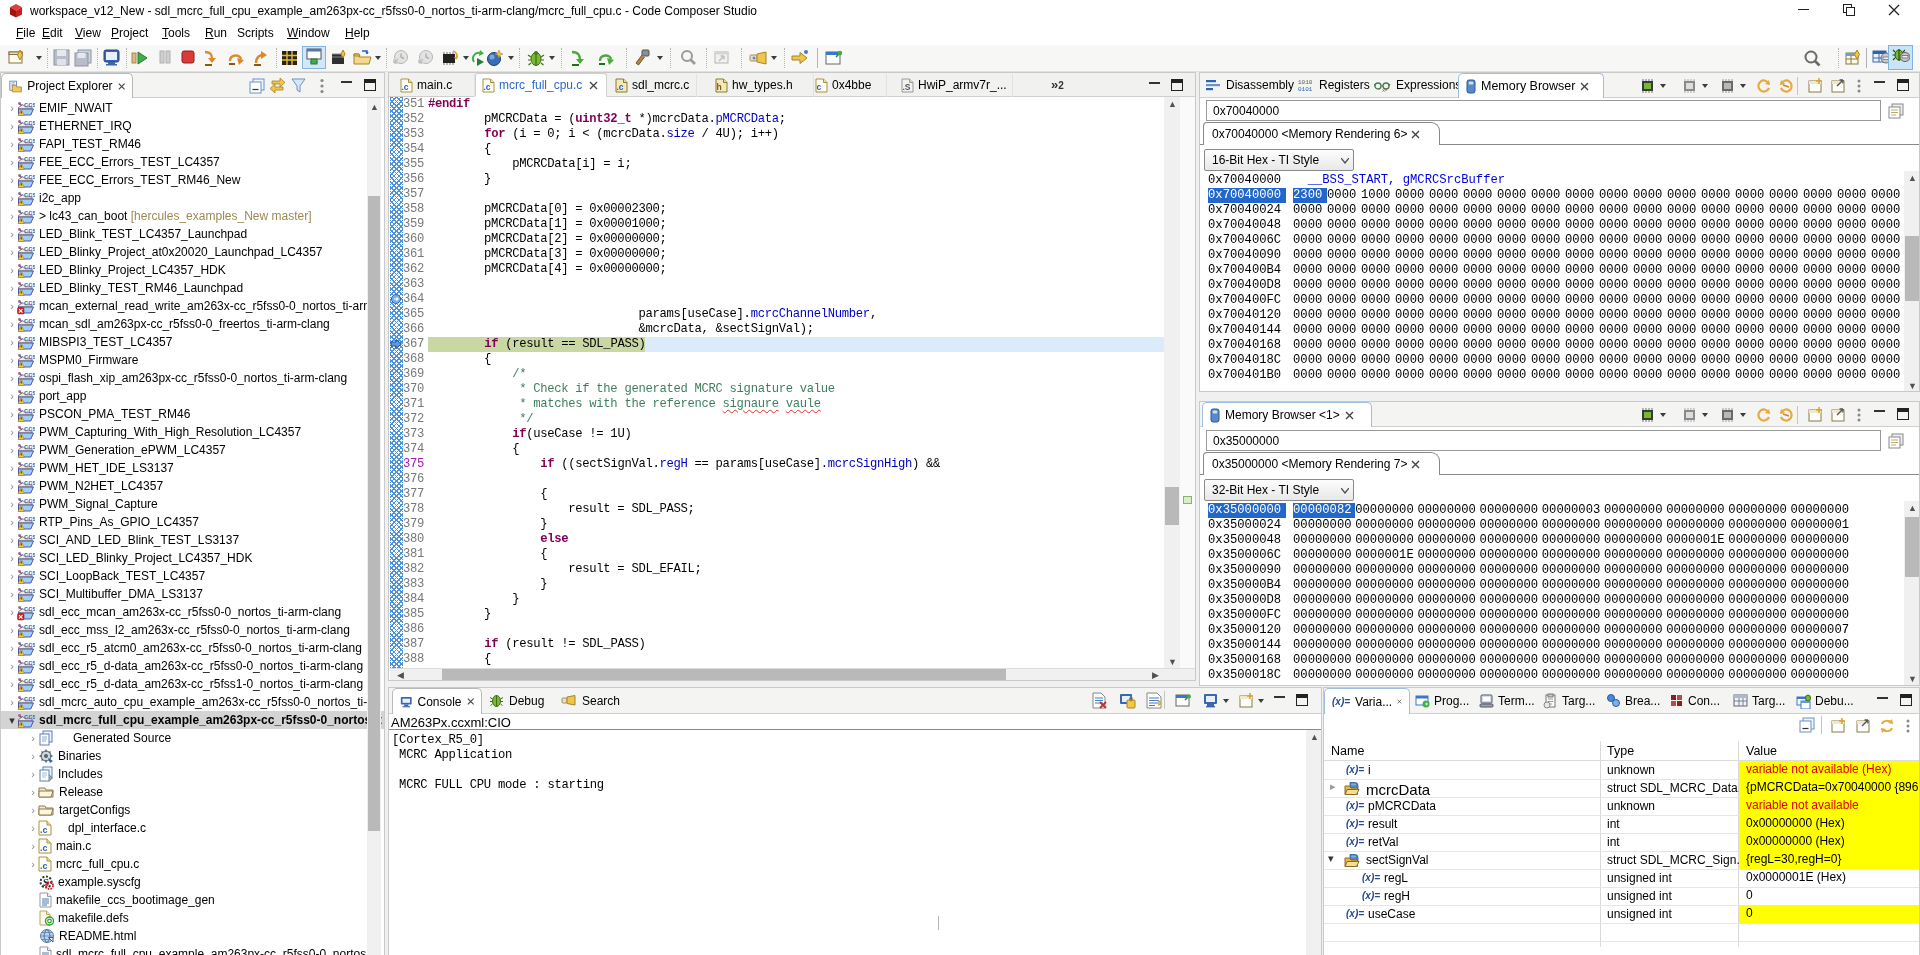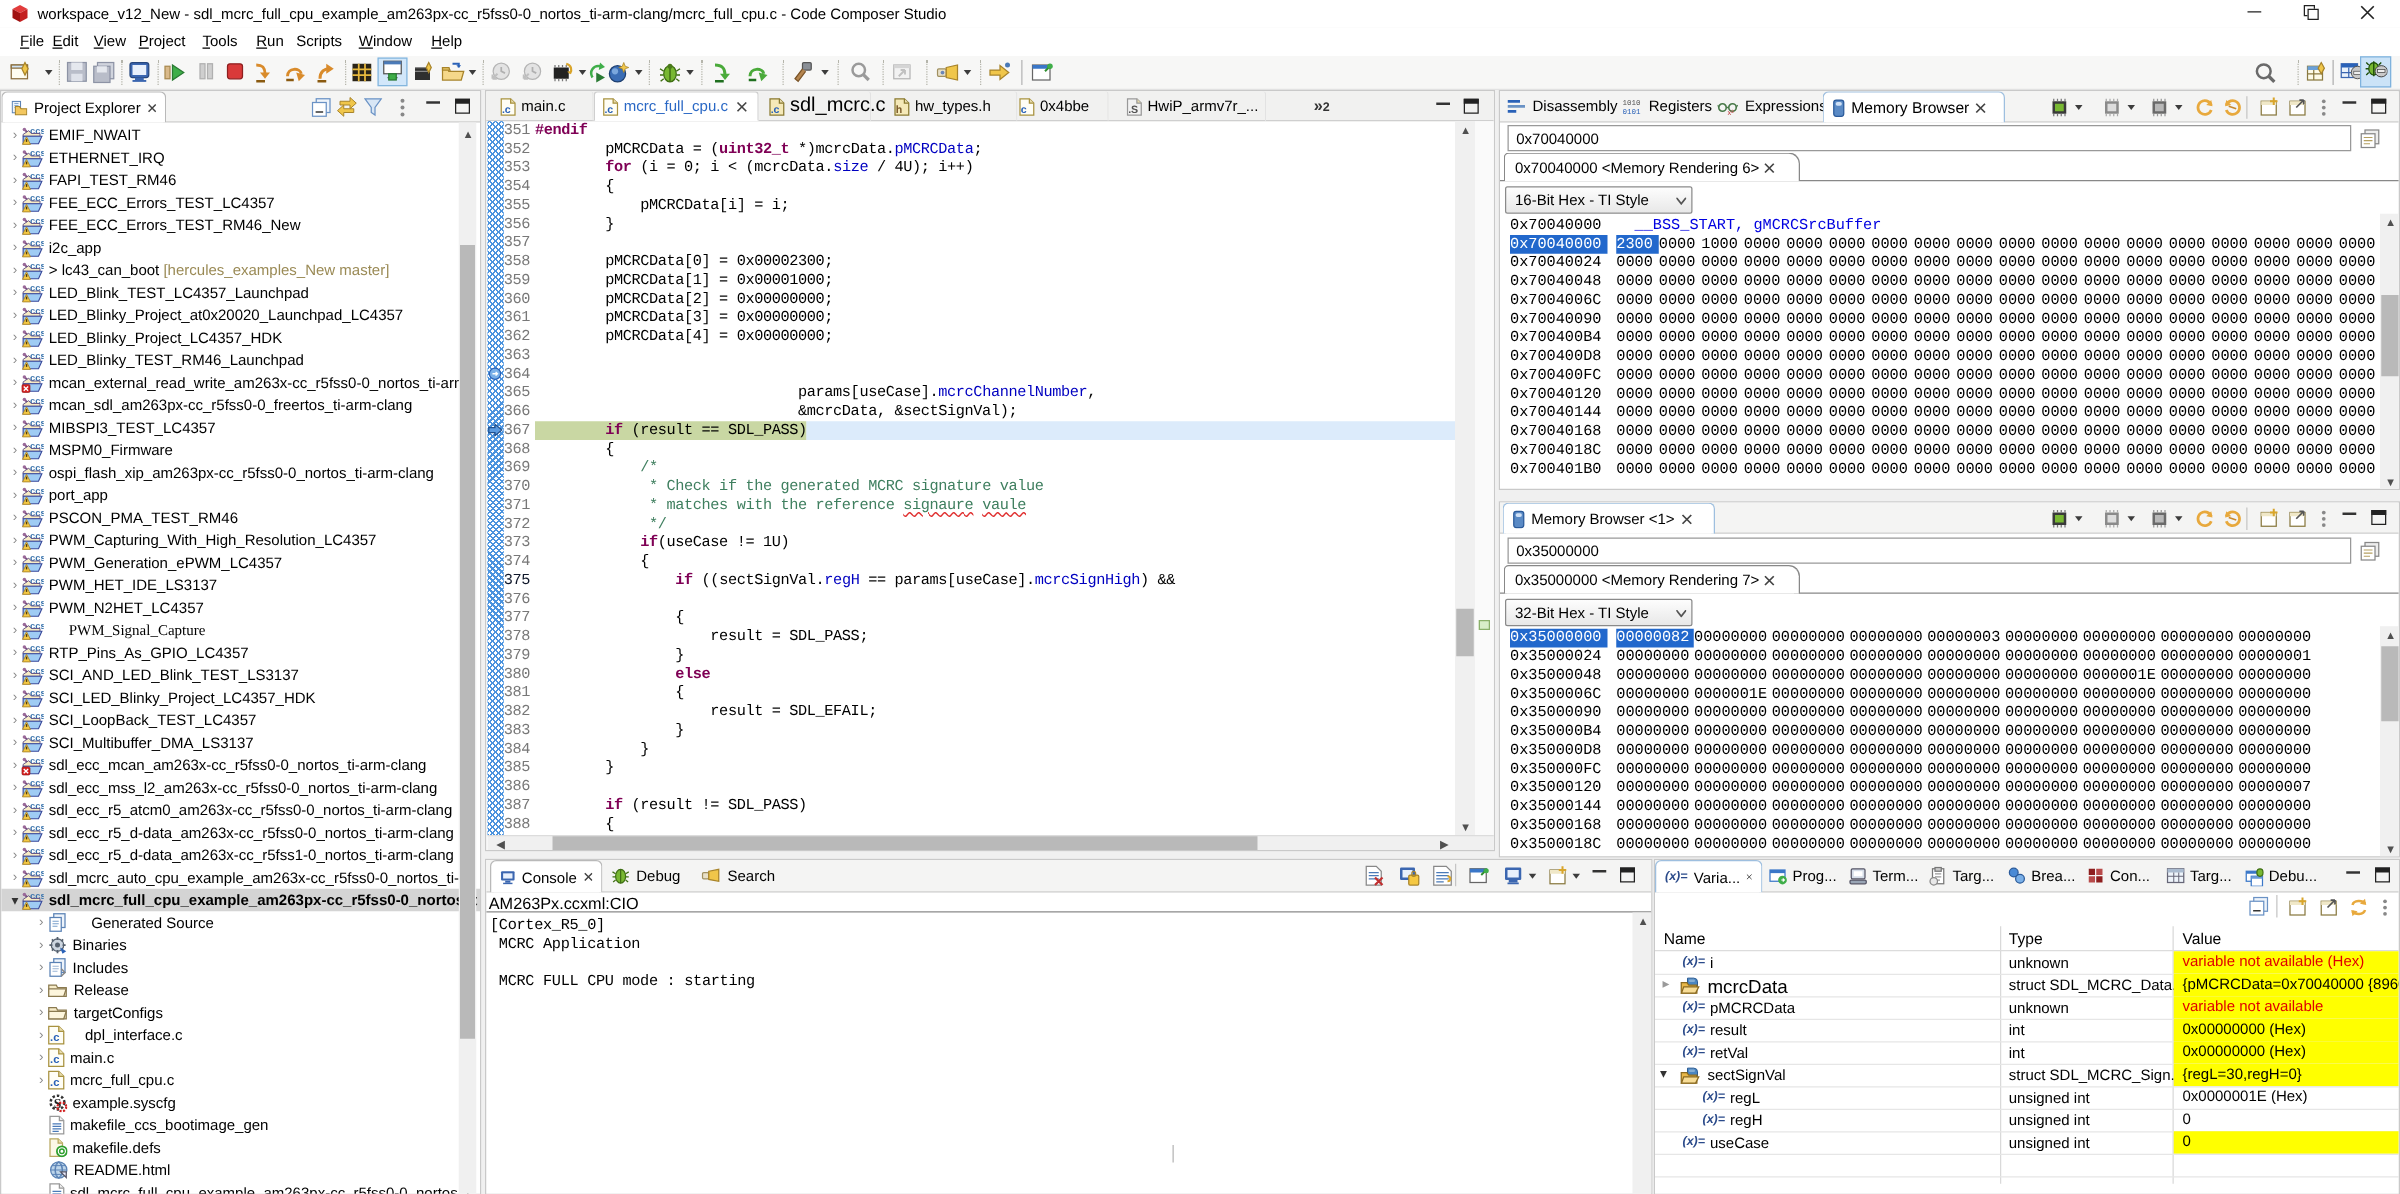--- a/index.html
+++ b/index.html
@@ -568,21 +568,21 @@
       <span class="chev" style="margin-left:6px">›</span>
       <svg width="18" height="17" viewBox="0 0 18 17" style="flex:none">
         <path d="M2.5 3.5 L5.5 6.5" stroke="#7a4a7a" stroke-width="1.6"></path>
         <circle cx="2.5" cy="3.5" r="1.4" fill="#9a6a9a"></circle>
         <text x="7" y="7" font-size="7.5" font-weight="bold" fill="#3a74ad" font-family="Liberation Sans">ccs</text>
         <path d="M1.5 7.5 L6 4.5 L8 6.8 L15 6.8 L15 9 H1.5 Z" fill="#f7ecc4" stroke="#6a5a8a" stroke-width=".8"></path>
         <path d="M1.5 9 H16.5 L13.8 15 H1.5 Z" fill="#9fccf4" stroke="#3a4a9a" stroke-width=".9"></path>
         <path d="M1 15.5 L4.2 9.5 L7.4 15.5 Z" fill="#f5c842" stroke="#a8842a" stroke-width=".7"></path>
         <rect x="3.7" y="11.3" width="1.1" height="2.2" fill="#4a3a10"></rect>
       </svg>
-      <span style="margin-left:20px;font-family:Liberation Serif, serif;">PWM_Signal_Capture</span>
+      <span style="margin-left:4px;">PWM_Signal_Capture</span>
     </div>
     <div class="tr" style="top:440px;width:385px;">
       <span class="chev" style="margin-left:6px">›</span>
       <svg width="18" height="17" viewBox="0 0 18 17" style="flex:none">
         <path d="M2.5 3.5 L5.5 6.5" stroke="#7a4a7a" stroke-width="1.6"></path>
         <circle cx="2.5" cy="3.5" r="1.4" fill="#9a6a9a"></circle>
         <text x="7" y="7" font-size="7.5" font-weight="bold" fill="#3a74ad" font-family="Liberation Sans">ccs</text>
         <path d="M1.5 7.5 L6 4.5 L8 6.8 L15 6.8 L15 9 H1.5 Z" fill="#f7ecc4" stroke="#6a5a8a" stroke-width=".8"></path>
         <path d="M1.5 9 H16.5 L13.8 15 H1.5 Z" fill="#9fccf4" stroke="#3a4a9a" stroke-width=".9"></path>
         <path d="M1 15.5 L4.2 9.5 L7.4 15.5 Z" fill="#f5c842" stroke="#a8842a" stroke-width=".7"></path>
@@ -876,21 +876,21 @@
       <svg width="9" height="9" viewBox="0 0 9 9" style="margin-left:3px">
         <path d="M1 1 L8 8 M8 1 L1 8" stroke="#444" stroke-width="1.3"></path>
       </svg>
     </div>
     <div class="ab" style="left:220px;top:0;width:88px;height:24px;background:transparent;border-right:1px solid #e2e2e2;border-radius:3px 3px 0 0;display:flex;align-items:center;padding-left:6px;gap:4px;white-space:nowrap">
       <svg width="13" height="15" viewBox="0 0 13 15" style="flex:none">
         <path d="M1 1 H8.5 L12 4.5 V14 H1 Z" fill="#f5e9b8" stroke="#8a7a30"></path>
         <path d="M8.5 1 L8.5 4.5 L12 4.5" fill="#e8dcae" stroke="#8a7a30"></path>
         <text x="1.5" y="12" font-size="8.5" font-weight="bold" fill="#2a62b8" font-family="Liberation Sans">.c</text>
       </svg>
-      <span style="font-size:16px;">sdl_mcrc.c</span>
+      <span style="font-size:12px;">sdl_mcrc.c</span>
     </div>
     <div class="ab" style="left:320px;top:0;width:105px;height:24px;background:transparent;border-right:1px solid #e2e2e2;border-radius:3px 3px 0 0;display:flex;align-items:center;padding-left:6px;gap:4px;white-space:nowrap">
       <svg width="13" height="15" viewBox="0 0 13 15" style="flex:none">
         <path d="M1 1 H8.5 L12 4.5 V14 H1 Z" fill="#f5e9b8" stroke="#8a7a30"></path>
         <path d="M8.5 1 L8.5 4.5 L12 4.5" fill="#e8dcae" stroke="#8a7a30"></path>
         <text x="1.5" y="12" font-size="8.5" font-weight="bold" fill="#7a5a2a" font-family="Liberation Sans">h</text>
       </svg>
       <span style="font-size:12px;">hw_types.h</span>
     </div>
     <div class="ab" style="left:420px;top:0;width:78px;height:24px;background:transparent;border-right:1px solid #e2e2e2;border-radius:3px 3px 0 0;display:flex;align-items:center;padding-left:6px;gap:4px;white-space:nowrap">
@@ -954,21 +954,21 @@
     <div class="ab mono" style="left:14px;top:309px;height:15px;line-height:15px;color:#787878">370</div>
     <div class="ab mono" style="left:39px;top:309px;height:15px;line-height:15px">            <span class="cm"> * Check if the generated MCRC signature value</span></div>
     <div class="ab mono" style="left:14px;top:324px;height:15px;line-height:15px;color:#787878">371</div>
     <div class="ab mono" style="left:39px;top:324px;height:15px;line-height:15px">            <span class="cm"> * matches with the reference <span class="sq">signaure</span> <span class="sq">vaule</span></span></div>
     <div class="ab mono" style="left:14px;top:339px;height:15px;line-height:15px;color:#787878">372</div>
     <div class="ab mono" style="left:39px;top:339px;height:15px;line-height:15px">            <span class="cm"> */</span></div>
     <div class="ab mono" style="left:14px;top:354px;height:15px;line-height:15px;color:#787878">373</div>
     <div class="ab mono" style="left:39px;top:354px;height:15px;line-height:15px">            <span class="k">if</span>(useCase != 1U)</div>
     <div class="ab mono" style="left:14px;top:369px;height:15px;line-height:15px;color:#787878">374</div>
     <div class="ab mono" style="left:39px;top:369px;height:15px;line-height:15px">            {</div>
-    <div class="ab mono" style="left:14px;top:384px;height:15px;line-height:15px;color:#0f172a">375</div>
+    <div class="ab mono" style="left:14px;top:384px;height:15px;line-height:15px;color:#a21caf">375</div>
     <div class="ab mono" style="left:39px;top:384px;height:15px;line-height:15px">                <span class="k">if</span> ((sectSignVal.<span class="f">regH</span> == params[useCase].<span class="f">mcrcSignHigh</span>) &amp;&amp;</div>
     <div class="ab mono" style="left:14px;top:399px;height:15px;line-height:15px;color:#787878">376</div>
     <div class="ab mono" style="left:14px;top:414px;height:15px;line-height:15px;color:#787878">377</div>
     <div class="ab mono" style="left:39px;top:414px;height:15px;line-height:15px">                {</div>
     <div class="ab mono" style="left:14px;top:429px;height:15px;line-height:15px;color:#787878">378</div>
     <div class="ab mono" style="left:39px;top:429px;height:15px;line-height:15px">                    result = SDL_PASS;</div>
     <div class="ab mono" style="left:14px;top:444px;height:15px;line-height:15px;color:#787878">379</div>
     <div class="ab mono" style="left:39px;top:444px;height:15px;line-height:15px">                }</div>
     <div class="ab mono" style="left:14px;top:459px;height:15px;line-height:15px;color:#787878">380</div>
     <div class="ab mono" style="left:39px;top:459px;height:15px;line-height:15px">                <span class="k">else</span></div>

